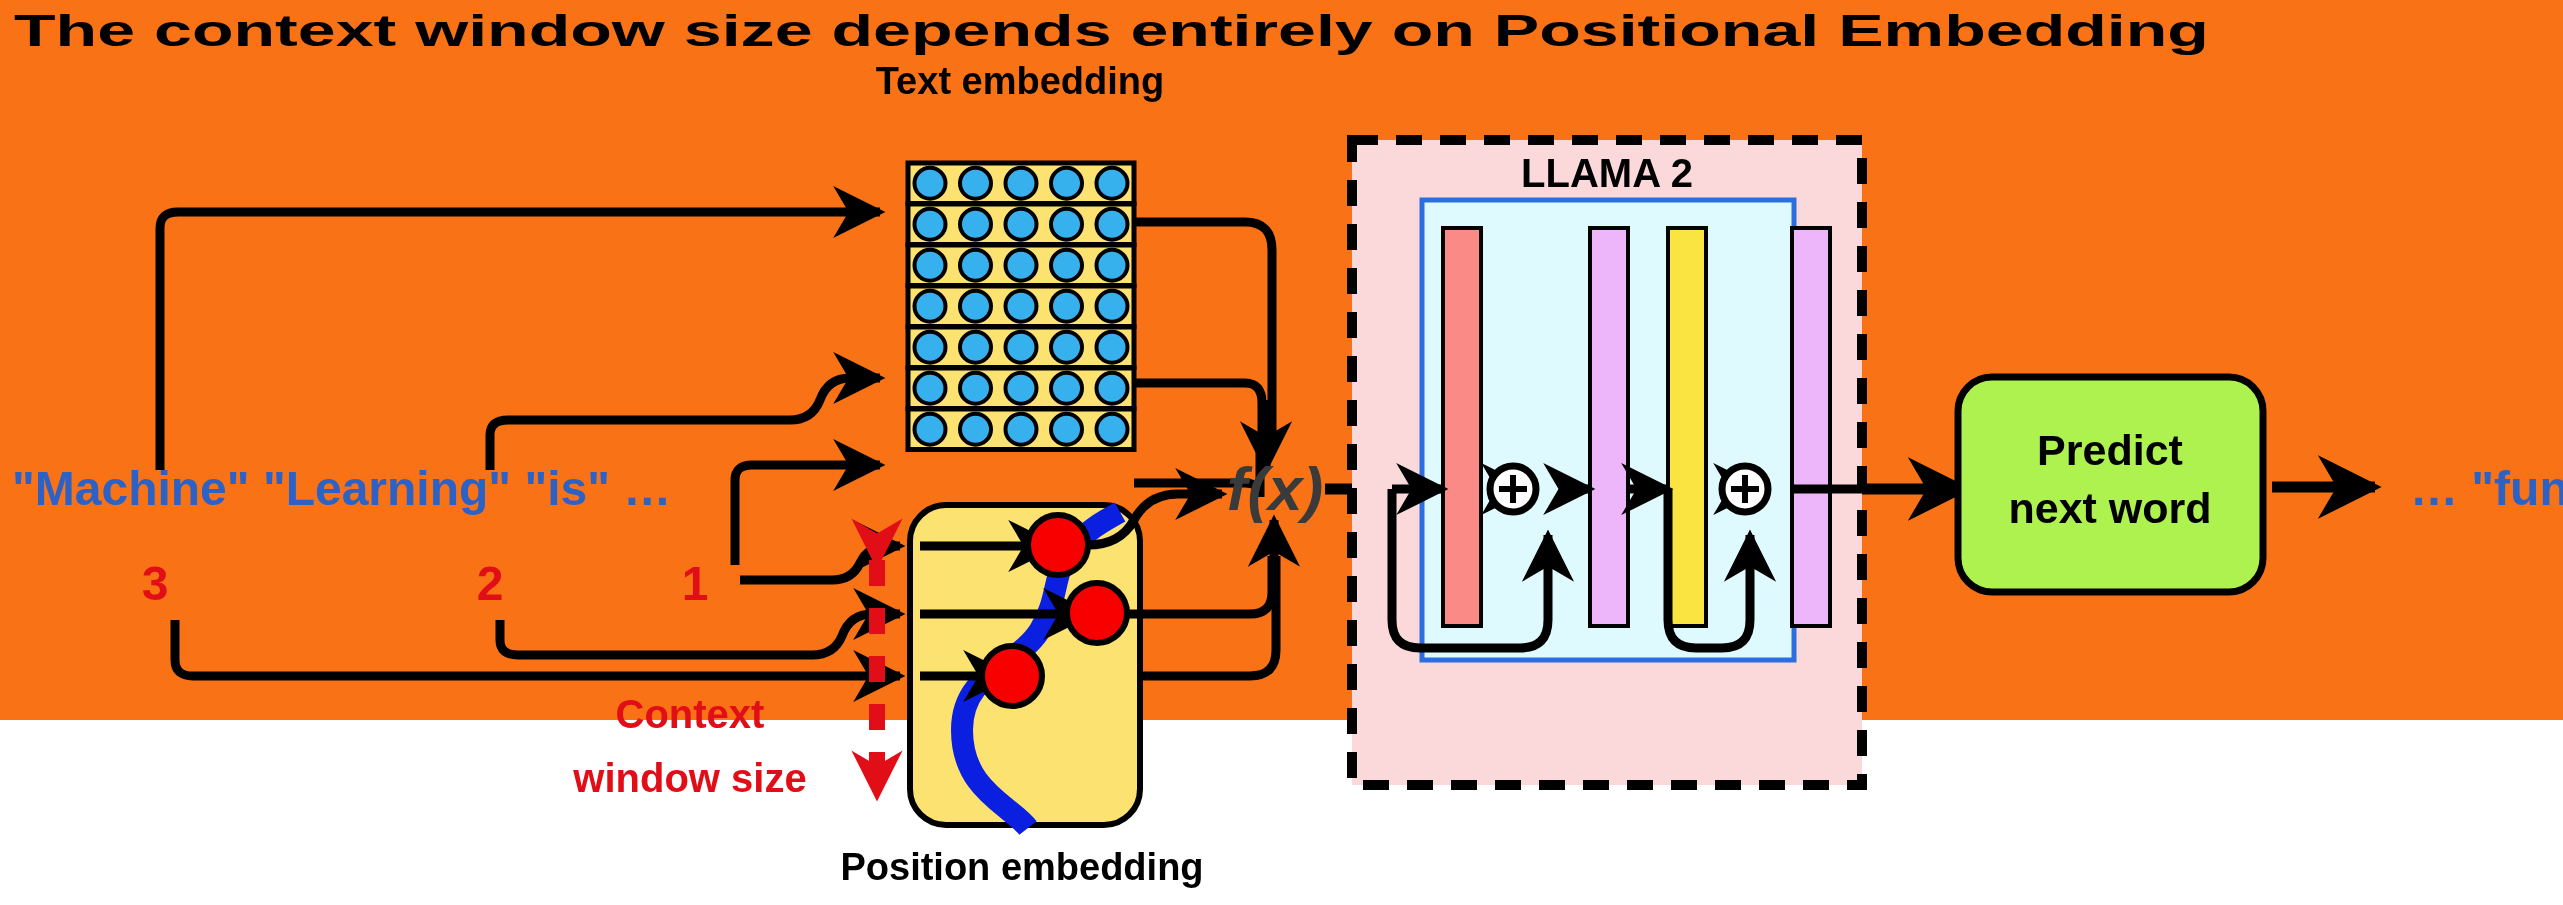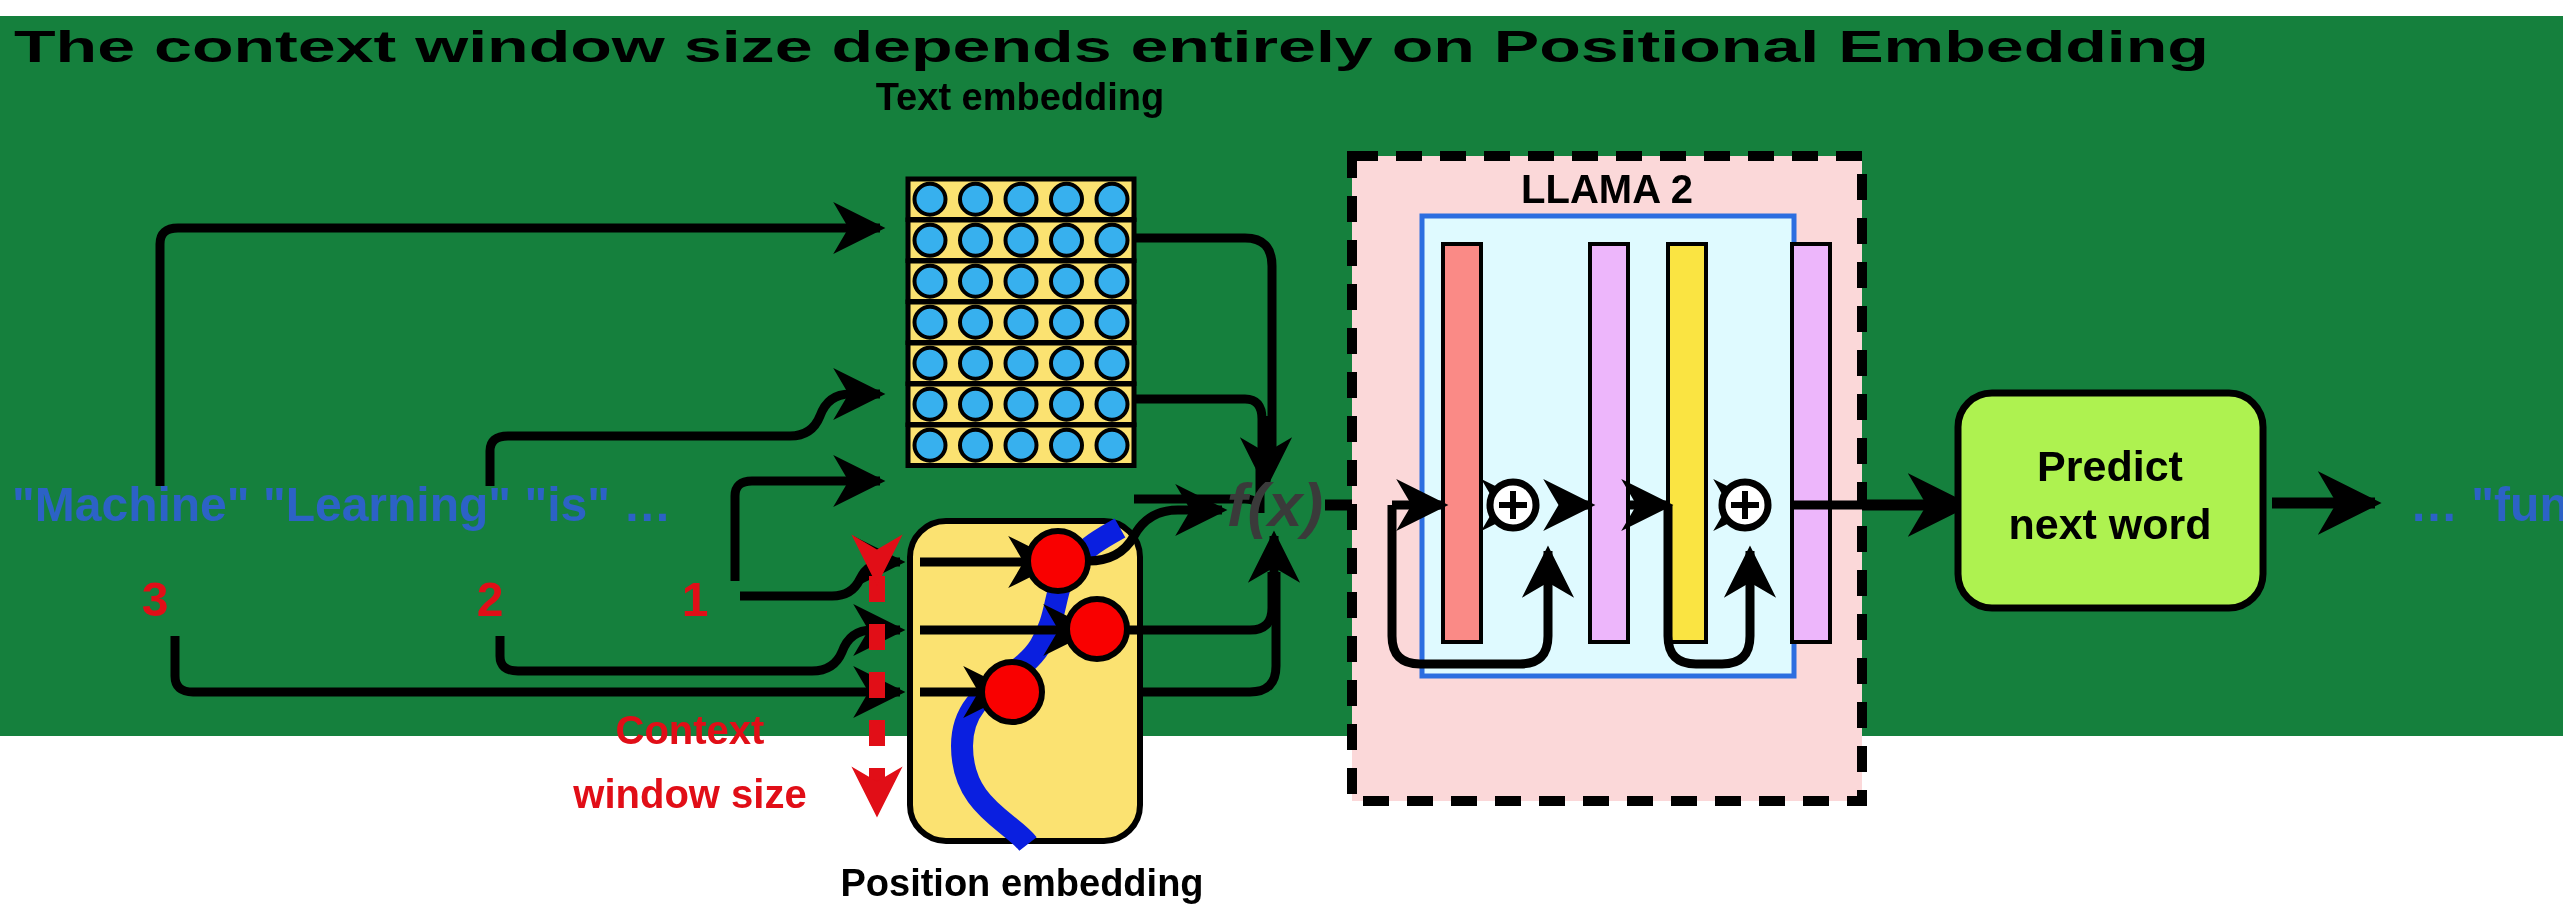--- a/index.html
+++ b/index.html
@@ -1,18 +1,18 @@
 <!DOCTYPE html>
 <html><head>
 <meta charset="utf-8">
 <style>
   html,body{margin:0;padding:0;background:#ffffff;}
   body{width:2563px;height:905px;overflow:hidden;
        font-family:"Liberation Sans","DejaVu Sans",sans-serif;}
-  #stage{position:relative;width:2563px;height:720px;background:#15803d;margin-top:16px;}
+  #stage{position:relative;width:2563px;height:720px;background:#f97316;}
   svg#canvas{position:absolute;left:0;top:0;width:2563px;height:905px;}
   .ttl{font-weight:bold;}
 </style>
 </head>
 <body>
 
 <div id="stage">
 <svg id="canvas" viewBox="0 0 2563 905">
   <defs>
     <marker id="ah" markerWidth="7" markerHeight="7" refX="5.2" refY="3.1" orient="auto" markerUnits="strokeWidth">

